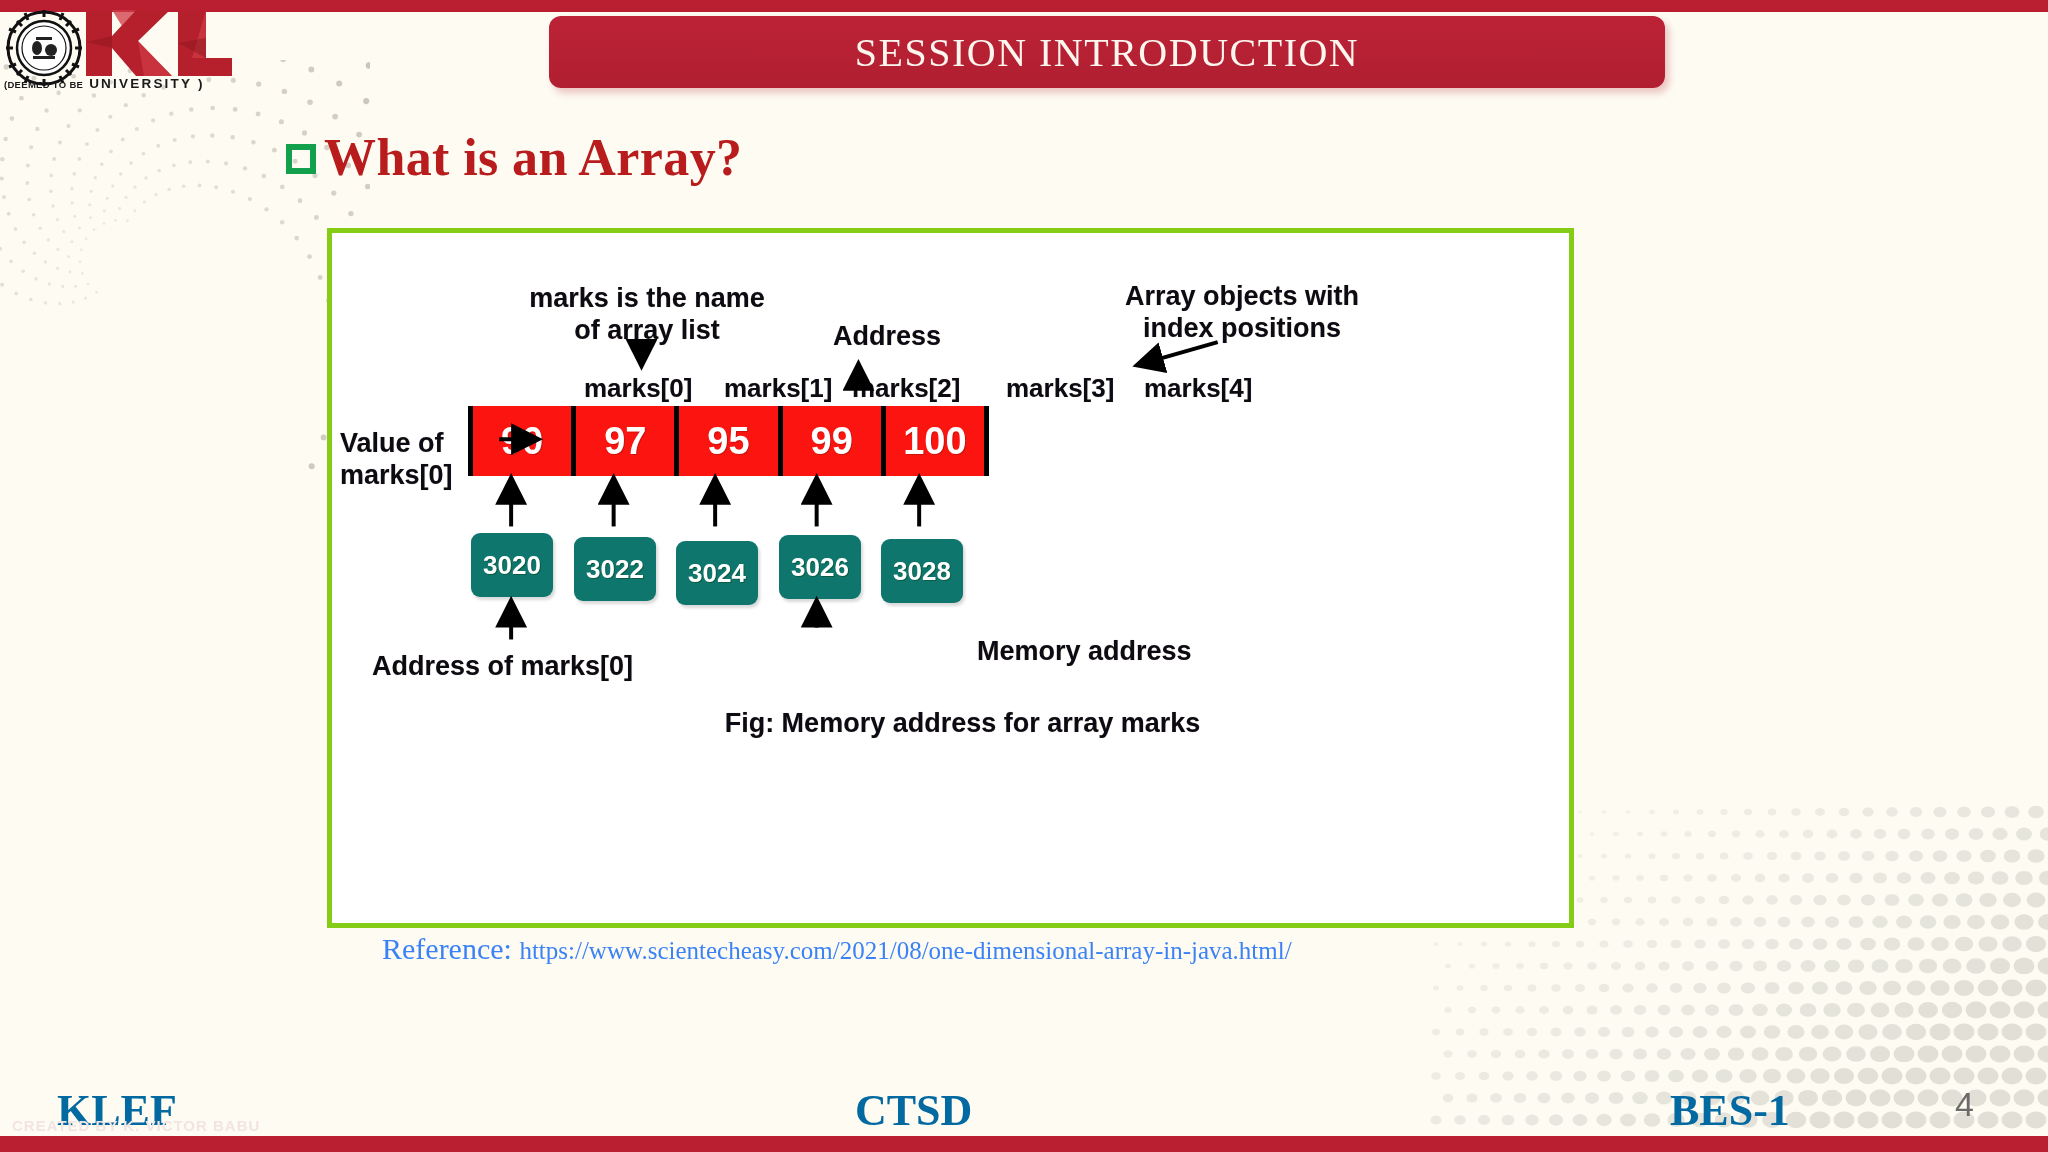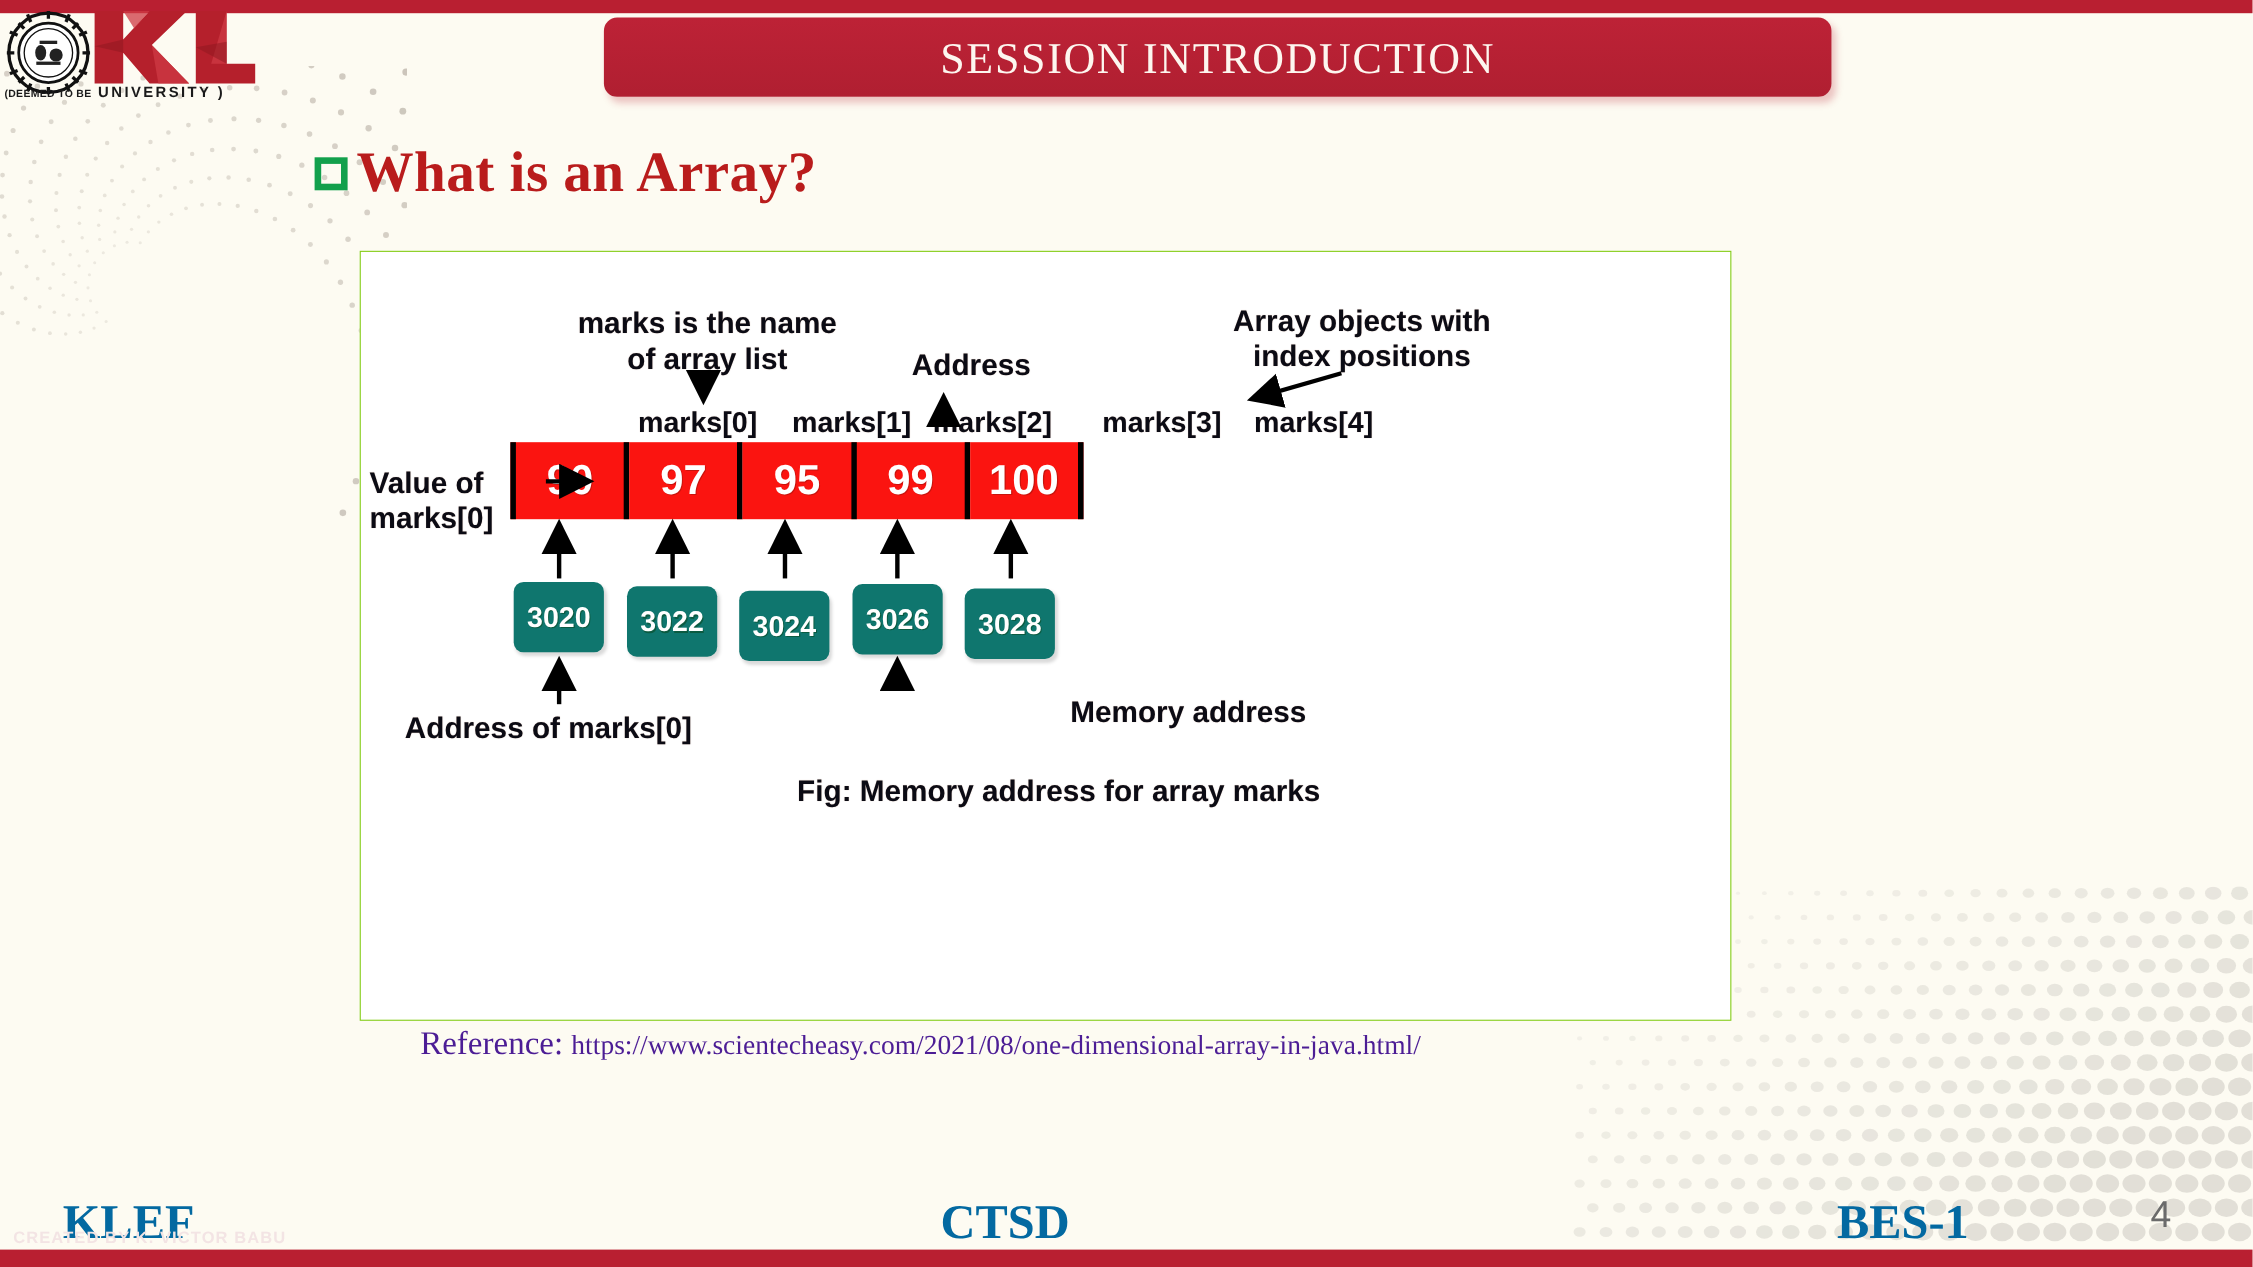--- a/index.html
+++ b/index.html
@@ -104,21 +104,21 @@
     margin-right: 8px;
     vertical-align: 1px;
   }
 
   
   .figure-box {
     position: absolute;
     left: 327px; top: 228px;
     width: 1247px; height: 700px;
     background: #ffffff;
-    border: 1px solid #84cc16;
+    border: 5px solid #84cc16;
   }
 
   .fig-inner { position: relative; width: 100%; height: 100%; }
 
   
   .anno {
     position: absolute;
     font-family: "Liberation Sans", sans-serif;
     font-weight: bold;
     color: #0b0b14;
@@ -202,21 +202,21 @@
     width: 100%; height: 100%;
     pointer-events: none;
   }
 
   
   .reference {
     position: absolute;
     left: 382px; top: 932px;
     font-family: "Liberation Serif", serif;
     font-size: 28px;
-    color: #4c1d95;
+    color: #3b82f6;
     white-space: nowrap;
   }
   .reference .ref-label { font-size: 30px; }
   .reference .ref-url   { font-size: 25px; }
 
   
   .footer-item {
     position: absolute;
     font-family: "Liberation Serif", serif;
     font-weight: bold;

